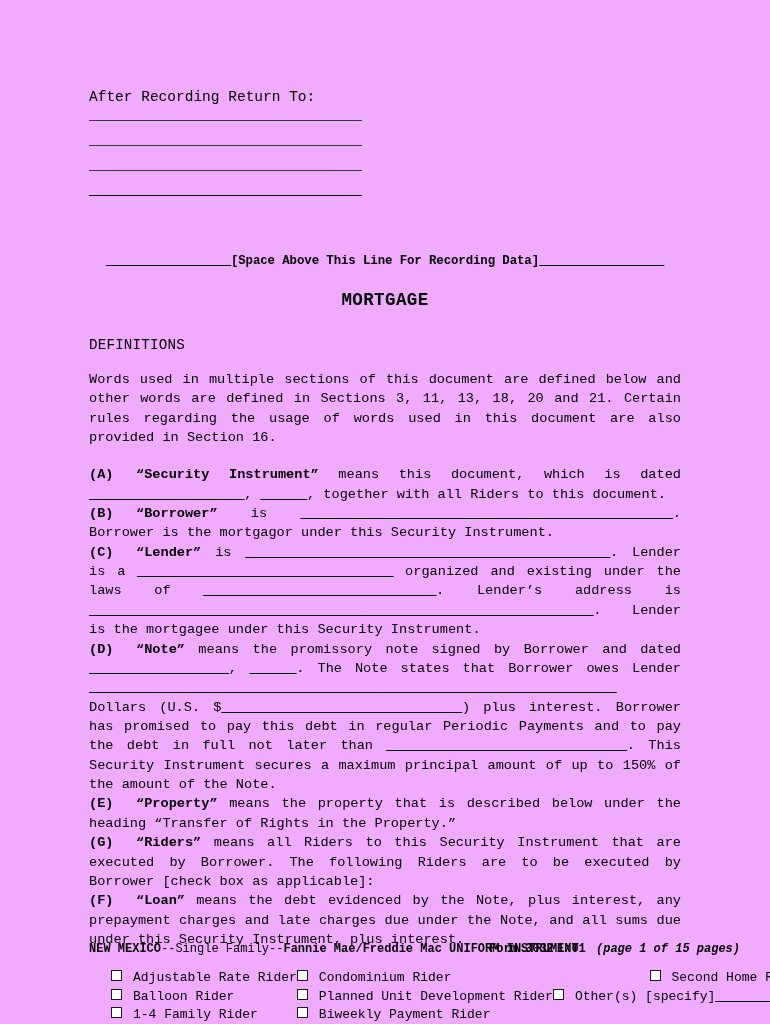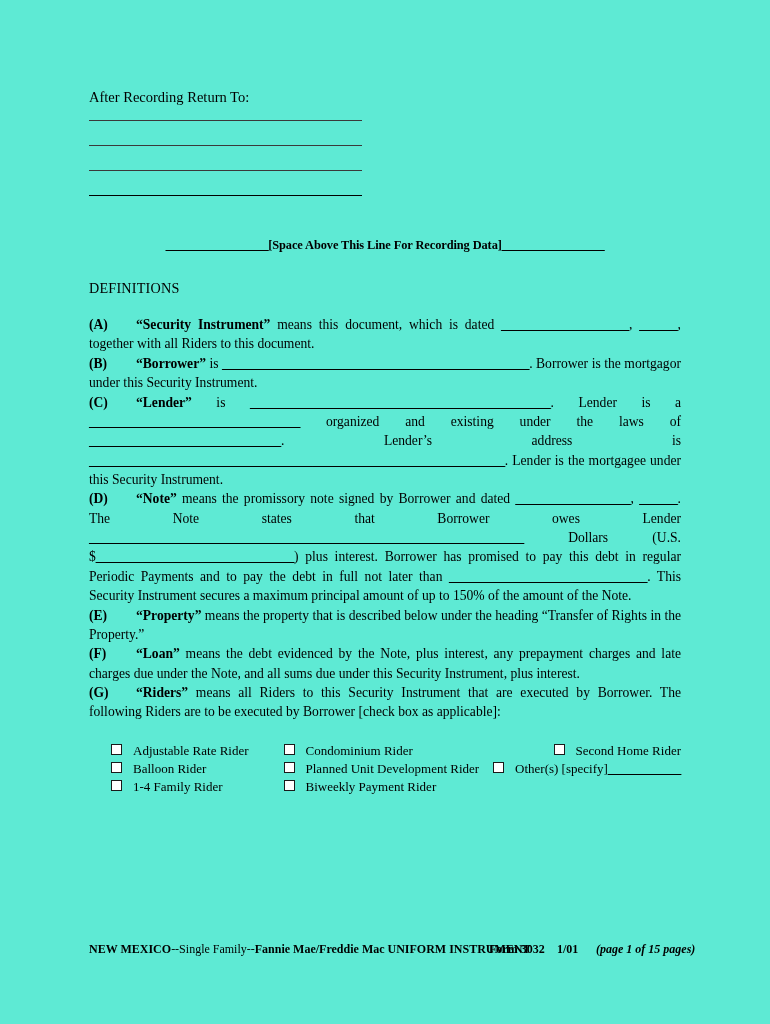--- a/index.html
+++ b/index.html
@@ -14,21 +14,22 @@
     color: #000000;
     position: relative;
     overflow: hidden;
   }
   .page {
     position: absolute;
     left: 0;
     top: 0;
     width: 770px;
     height: 1024px;
-    background: #5eead4;
+    background: #f0abfc;
+    font-family: Liberation Mono, monospace;
   }
   .content {
     position: absolute;
     left: 89px;
     top: 88px;
     width: 592px;
   }
 
   
   .return-to {
@@ -42,21 +43,21 @@
   .blank-line {
     width: 273px;
     height: 0;
     border-bottom: 1px solid #3a3a3a;
     margin-bottom: 24px;
   }
   .blank-line.last { border-bottom-color: #000; }
 
   
   .recording-divider {
-    margin-top: 42px;
+    margin-top: 58px;
     font-size: 12.4px;
     font-weight: bold;
     text-align: center;
     white-space: nowrap;
     letter-spacing: -0.1px;
   }
   .recording-divider .rule {
     text-decoration: underline;
     letter-spacing: -0.5px;
   }
@@ -177,39 +178,41 @@
 
     <div class="blank-lines">
       <div class="blank-line"></div>
       <div class="blank-line"></div>
       <div class="blank-line"></div>
       <div class="blank-line last"></div>
     </div>
 
     <div class="recording-divider"><span class="rule">__________________</span><span>[Space Above This Line For Recording Data]</span><span class="rule">__________________</span></div>
 
+    <div class="doc-title">MORTGAGE</div>
 
     <div class="section-heading">DEFINITIONS</div>
 
+    <p class="body">Words used in multiple sections of this document are defined below and other words are defined in Sections 3, 11, 13, 18, 20 and 21.  Certain rules regarding the usage of words used in this document are also provided in Section 16.</p>
 
     <div class="defs">
 
       <div><span class="lbl">(A)</span><span class="term">“Security Instrument”</span><span> means this document, which is dated </span><span class="fill">____________________</span><span>, </span><span class="fill">______</span><span>, together with all Riders to this document.</span></div>
 
       <div><span class="lbl">(B)</span><span class="term">“Borrower”</span><span> is </span><span class="fill">________________________________________________</span><span>.  Borrower is the mortgagor under this Security Instrument.</span></div>
 
       <div><span class="lbl">(C)</span><span class="term">“Lender”</span><span> is </span><span class="fill">_______________________________________________</span><span>.   Lender is a </span><span class="fill">_________________________________</span><span> organized and existing under the laws of </span><span class="fill">______________________________</span><span>.  Lender’s address is </span><span class="fill">___________________________________</span><span class="fill">______________________________</span><span>.  Lender is the mortgagee under this Security Instrument.</span></div>
 
       <div><span class="lbl">(D)</span><span class="term">“Note”</span><span> means the promissory note signed by Borrower and dated </span><span class="fill">__________________</span><span>, </span><span class="fill">______</span><span>.  The Note states that Borrower owes Lender </span><span class="fill">______________________________________</span><span class="fill">______________________________</span><span> Dollars (U.S. $</span><span class="fill">_______________________________</span><span>) plus interest.  Borrower has promised to pay this debt in regular Periodic Payments and to pay the debt in full not later than </span><span class="fill">_______________________________</span><span>.  This Security Instrument secures a maximum principal amount of up to 150% of the amount of the Note.</span></div>
 
       <div><span class="lbl">(E)</span><span class="term">“Property”</span><span> means the property that is described below under the heading “Transfer of Rights in the Property.”</span></div>
 
+      <div><span class="lbl">(G)</span><span class="term">“Riders”</span><span> means all Riders to this Security Instrument that are executed by Borrower. The following Riders are to be executed by Borrower [check box as applicable]:</span></div>
+
       <div><span class="lbl">(F)</span><span class="term">“Loan”</span><span> means the debt evidenced by the Note, plus interest, any prepayment charges and late charges due under the Note, and all sums due under this Security Instrument, plus interest.</span></div>
-
-      <div><span class="lbl">(G)</span><span class="term">“Riders”</span><span> means all Riders to this Security Instrument that are executed by Borrower. The following Riders are to be executed by Borrower [check box as applicable]:</span></div>
 
     </div>
 
     <div class="riders">
 
       <div class="rider-row">
         <div class="rider-cell c1"><span class="checkbox"></span><span class="rider-label">Adjustable Rate Rider</span></div>
         <div class="rider-cell c2"><span class="checkbox"></span><span class="rider-label">Condominium Rider</span></div>
         <div class="rider-cell c3"><span class="checkbox"></span><span class="rider-label">Second Home Rider</span></div>
       </div>

